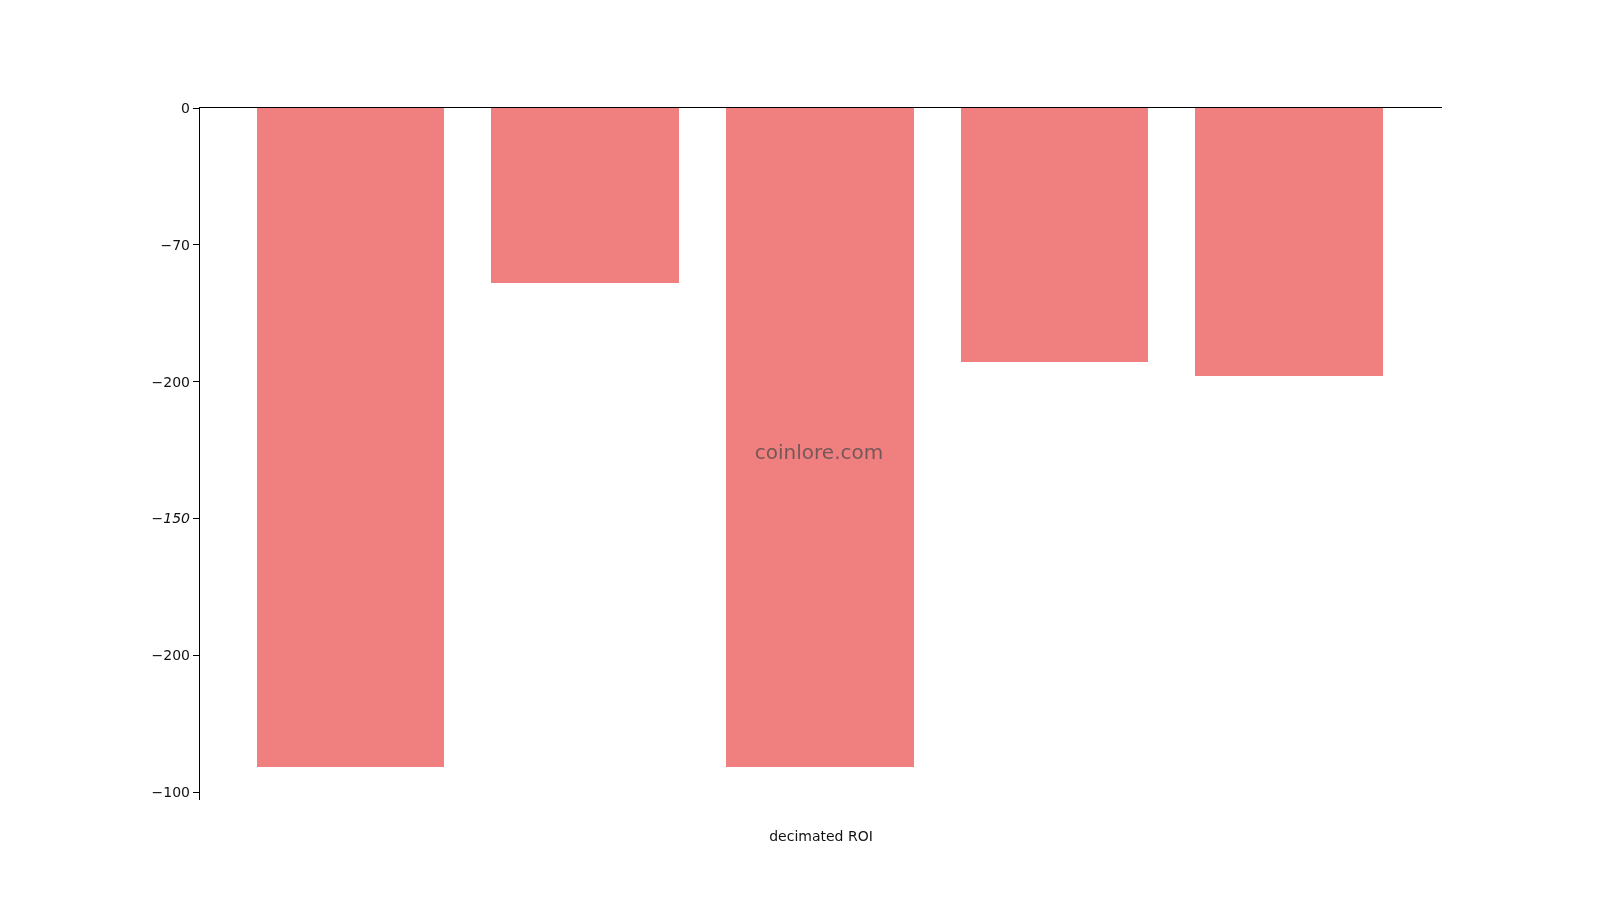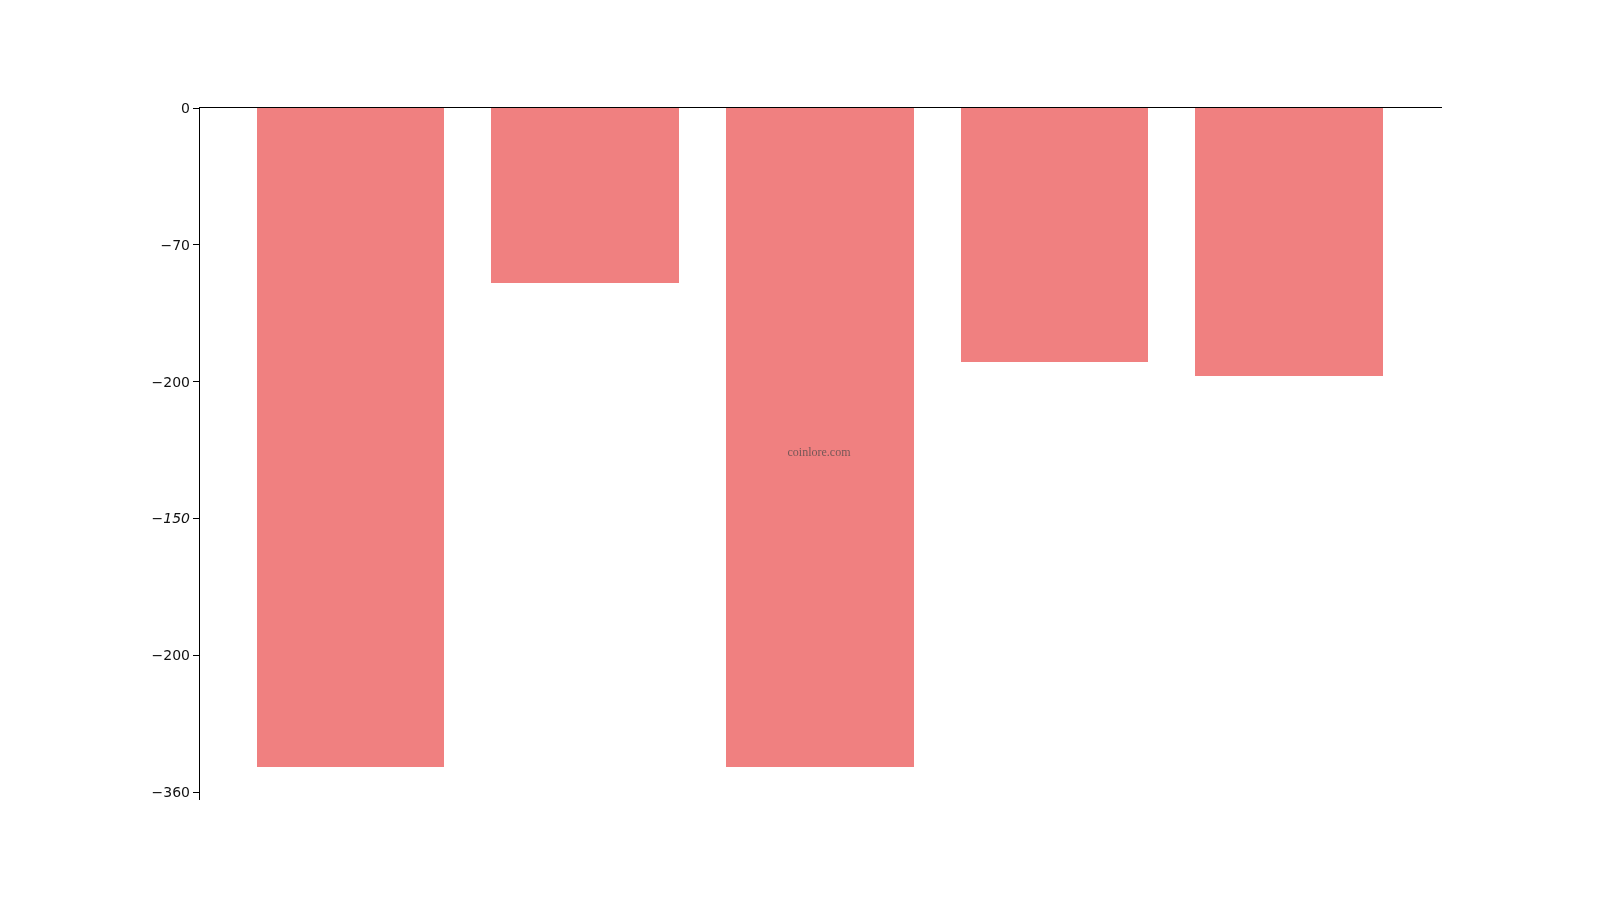--- a/index.html
+++ b/index.html
@@ -51,24 +51,23 @@
   
   .bar {
     position: absolute;
   }
   
   .watermark {
     position: absolute;
     left: 819px;
     top: 452px;
     transform: translate(-50%, -50%);
-    font-size: 12px;
+    font-size: 20px;
     color: rgba(70, 70, 70, 0.72);
     white-space: nowrap;
-    font-family: Liberation Serif, serif;
   }
   .xlabel {
     position: absolute;
     left: 200px;
     width: 1242px;
     top: 828px;
     text-align: center;
     font-size: 14px;
     color: #111111;
     white-space: nowrap;
@@ -85,23 +84,24 @@
       <div class="ytick-label" style="top: 108px;">0</div>
       <div class="ytick-mark" style="left: 193px; top: 244.3px;"></div>
       <div class="ytick-label" style="top: 244.8px;">−70</div>
       <div class="ytick-mark" style="left: 193px; top: 381.1px;"></div>
       <div class="ytick-label" style="top: 381.6px;">−200</div>
       <div class="ytick-mark" style="left: 193px; top: 517.9px;"></div>
       <div class="ytick-label" style="top: 518.4px; font-style: italic;">−150</div>
       <div class="ytick-mark" style="left: 193px; top: 654.7px;"></div>
       <div class="ytick-label" style="top: 655.2px; margin-left: 20px;">−200</div>
       <div class="ytick-mark" style="left: 193px; top: 791.5px;"></div>
-      <div class="ytick-label" style="top: 792px;">−360</div>
+      <div class="ytick-label" style="top: 792px;">−100</div>
     </div>
   <div id="bars">
       <div class="bar" style="left: 256.65px; top: 108px; width: 187.7px; height: 659.376px; background: rgb(240, 128, 128);"></div>
       <div class="bar" style="left: 491.35px; top: 108px; width: 187.7px; height: 175.104px; background: rgb(240, 128, 128);"></div>
       <div class="bar" style="left: 726.05px; top: 108px; width: 187.7px; height: 659.376px; background: rgb(240, 128, 128);"></div>
       <div class="bar" style="left: 960.75px; top: 108px; width: 187.7px; height: 254.448px; background: rgb(240, 128, 128);"></div>
       <div class="bar" style="left: 1195.45px; top: 108px; width: 187.7px; height: 268.128px; background: rgb(240, 128, 128);"></div>
     </div>
   <div class="watermark">coinlore.com</div>
+  <div class="xlabel">decimated ROI</div>
 </div>
 
 </body></html>

